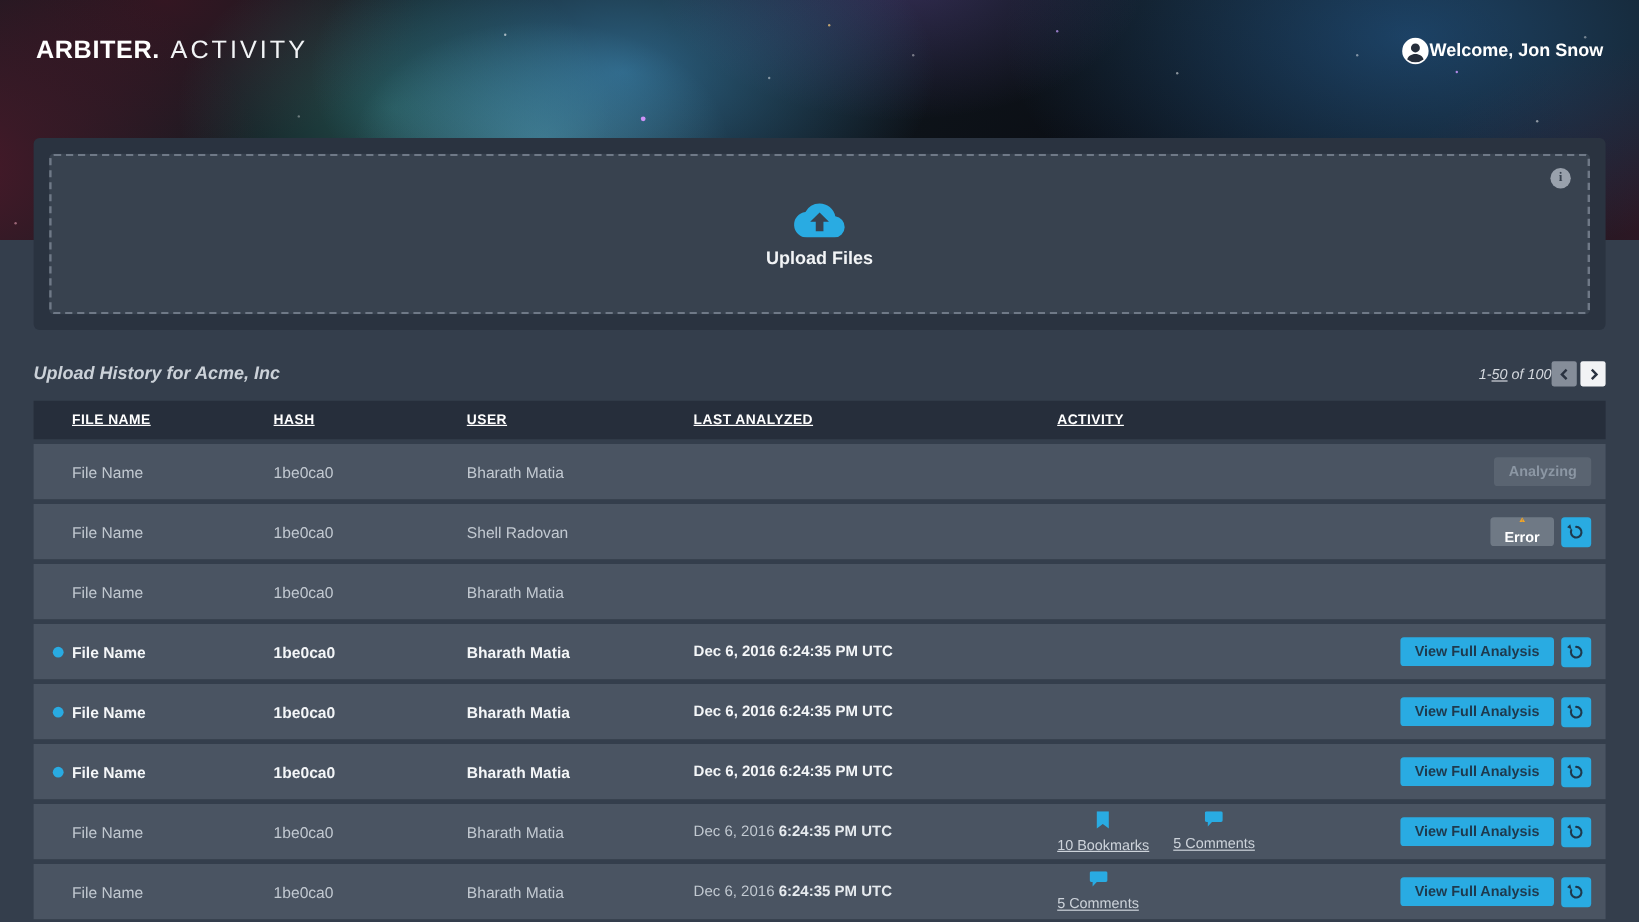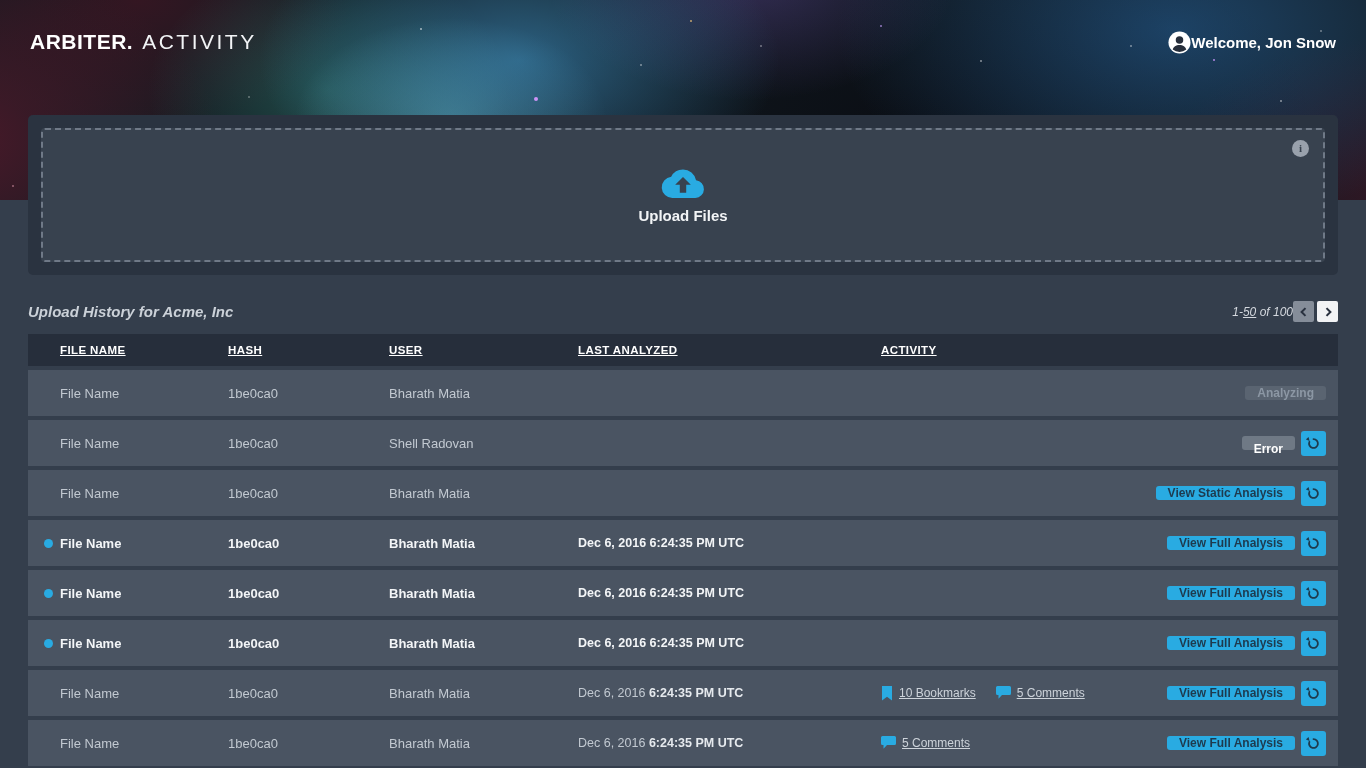--- a/index.html
+++ b/index.html
@@ -75,25 +75,25 @@
          color:#C2C9D1; font-size:13px; }
   .cell { position:relative; white-space:nowrap; }
   .dot { position:absolute; left:-16px; top:50%; margin-top:-4.5px; width:9px; height:9px;
          border-radius:50%; background:#29ABE2; }
   .row.unread { color:#F3F5F7; font-weight:700; }
   .date-cell { font-size:12.5px; }
   .date-cell b { font-weight:700; color:#E6EAEE; }
   .row.unread .date-cell b { color:#F3F5F7; }
 
   .activity { display:flex; gap:20px; align-items:center; }
-  .act-link { display:flex; gap:6px; align-items:center; color:#CDD3DA; font-size:12px; cursor:pointer; }
+  .act-link { display:flex; gap:6px; align-items:center; color:#CDD3DA; font-size:12px; cursor:pointer;flex-direction:column; }
   .act-link u { text-decoration:underline; }
 
   .actions { display:flex; gap:6px; align-items:center; justify-content:flex-end; }
-  .btn { height:14px; border:none; border-radius:3px; font-family:"Liberation Sans",sans-serif;
+  .btn { height:24px; border:none; border-radius:3px; font-family:"Liberation Sans",sans-serif;
          font-size:12px; font-weight:700; padding:0 12px; display:flex; align-items:center;
          gap:6px; cursor:pointer; }
   .btn-primary { background:#29ABE2; color:#1E3A4E; }
   .btn-disabled { background:#5A6471; color:#8C97A4; cursor:default; }
   .btn-error { background:#6F7985; color:#ffffff;flex-direction:column; }
   .btn-refresh { width:25px; height:25px; border:none; border-radius:3px; background:#29ABE2;
                  display:flex; align-items:center; justify-content:center; cursor:pointer; padding:0; }
 </style>
 </head>
 <body>
@@ -190,31 +190,20 @@
             </svg>
           </button>
         </div>
       </div>
       <div class="row">
         <div class="cell"><span>File Name</span></div>
         <div class="cell"><span>1be0ca0</span></div>
         <div class="cell"><span>Bharath Matia</span></div>
         <div class="cell date-cell"></div>
         <div class="cell activity"></div>
-        <div class="cell actions">
-          <button class="btn btn-primary">
-            <span>View Static Analysis</span>
-          </button>
-          <button class="btn-refresh">
-            <svg width="15" height="15" viewBox="0 0 20 20">
-              <path d="M10 4.1a5.9 5.9 0 1 1-5.5 3.7" fill="none" stroke="#1E3A4E" stroke-width="2.4" stroke-linecap="round"></path>
-              <path d="M3.4 1.2l1.4 5.6-5-2.2z" fill="#1E3A4E"></path>
-            </svg>
-          </button>
-        </div>
       </div>
       <div class="row unread">
         <div class="cell"><span class="dot"></span><span>File Name</span></div>
         <div class="cell"><span>1be0ca0</span></div>
         <div class="cell"><span>Bharath Matia</span></div>
         <div class="cell date-cell"><span>Dec 6, 2016</span> <b>6:24:35 PM UTC</b></div>
         <div class="cell activity"></div>
         <div class="cell actions">
           <button class="btn btn-primary">
             <span>View Full Analysis</span>

